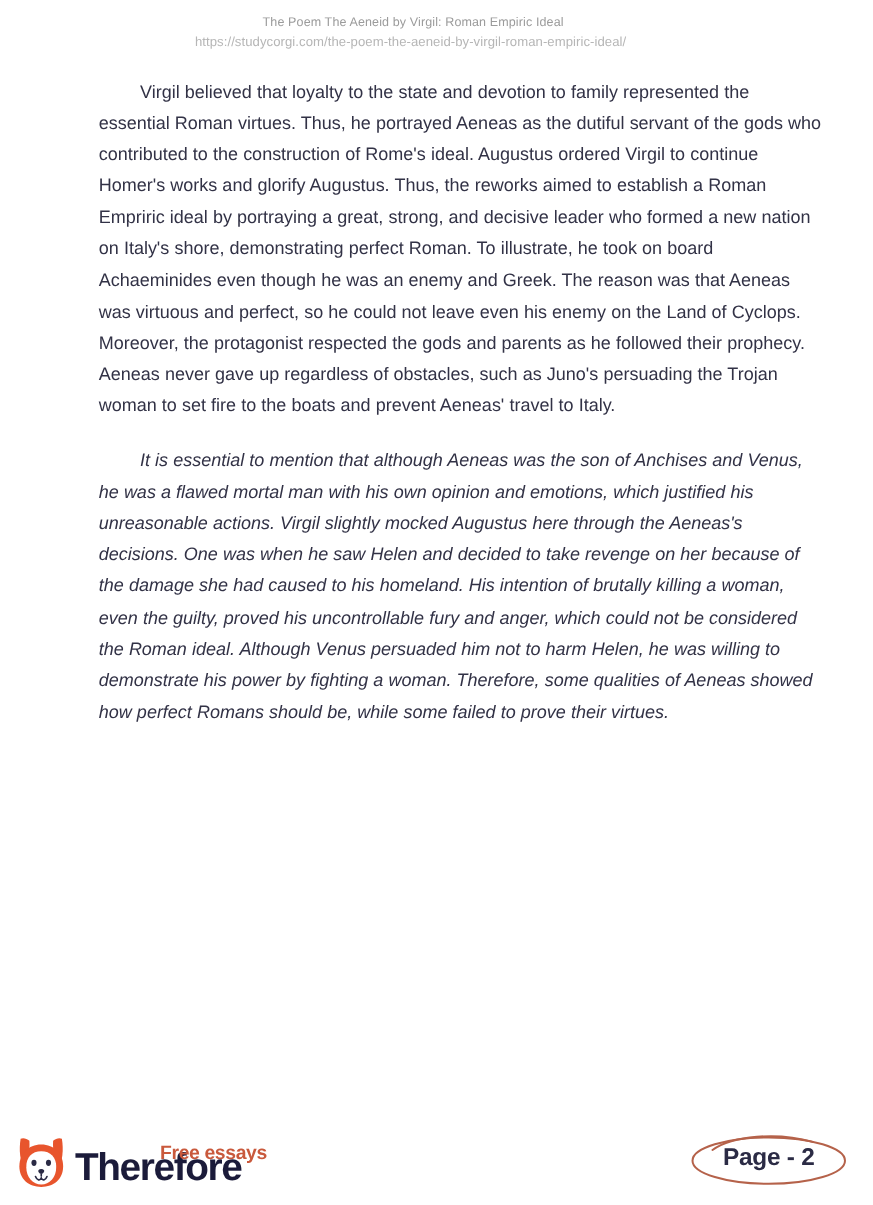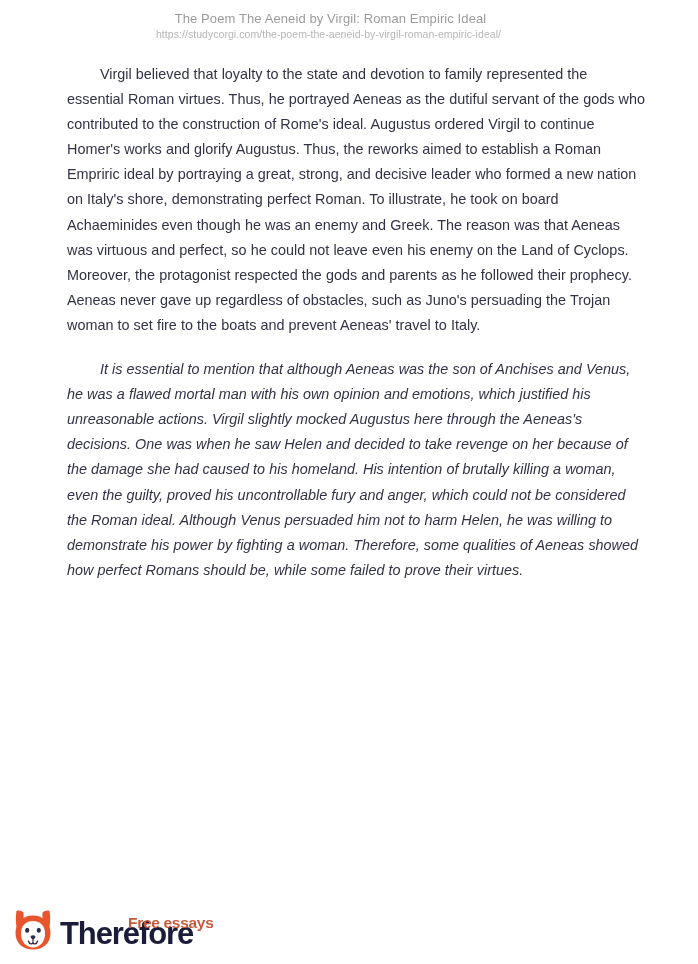--- a/index.html
+++ b/index.html
@@ -19,40 +19,40 @@
   .page-header {
     position: absolute;
     top: 0;
     left: 0;
     width: 698px;
     padding-top: 12px;
     text-align: center;
     box-sizing: border-box;
   }
   .header-title {
-    font-size: 13px;
+    font-size: 10px;
     color: #9b9b9b;
     line-height: 14px;
     letter-spacing: 0.1px;
     padding-right: 37px;
   }
   .header-url {
     font-size: 10.5px;
     color: #b6b6b6;
     line-height: 15px;
     letter-spacing: 0.05px;
     margin-top: 1px;
     padding-right: 41px;
   }
 
   
   .document-body {
     position: absolute;
     top: 62px;
-    left: 67px;
+    left: 79px;
     width: 578px;
   }
   .paragraph {
     font-size: 14.4px;
     line-height: 25.1px;
     color: #323246;
     text-indent: 33px;
     margin: 0 0 19px 0;
     text-align: left;
     word-spacing: 0.1px;
@@ -183,14 +183,21 @@
         <path d="M23 33 L23 35.2" stroke="#2b2b45" stroke-width="1.3" fill="none"></path>
         <path d="M18.4 35.2 C19.6 38.4 22.1 38.7 23 36.4 C23.9 38.7 26.4 38.4 27.6 35.2" stroke="#2b2b45" stroke-width="1.35" fill="none" stroke-linecap="round"></path>
       </svg>
     </span>
     <span class="brand-text">
       <span class="brand-tagline">Free essays</span>
       <span class="brand-name">Therefore</span>
     </span>
   </div>
 
+  <div class="page-badge">
+    <svg viewBox="0 0 130 48" aria-hidden="true">
+      <ellipse cx="65" cy="26.5" rx="61" ry="18.5" fill="none" stroke="#b5624a" stroke-width="1.6"></ellipse>
+      <path d="M20 18 C36 6.5 72 3.5 100 11.5" fill="none" stroke="#b5624a" stroke-width="1.6" stroke-linecap="round"></path>
+    </svg>
+    <span class="page-badge-label">Page - 2</span>
+  </div>
 
 </div>
 
 </body></html>

